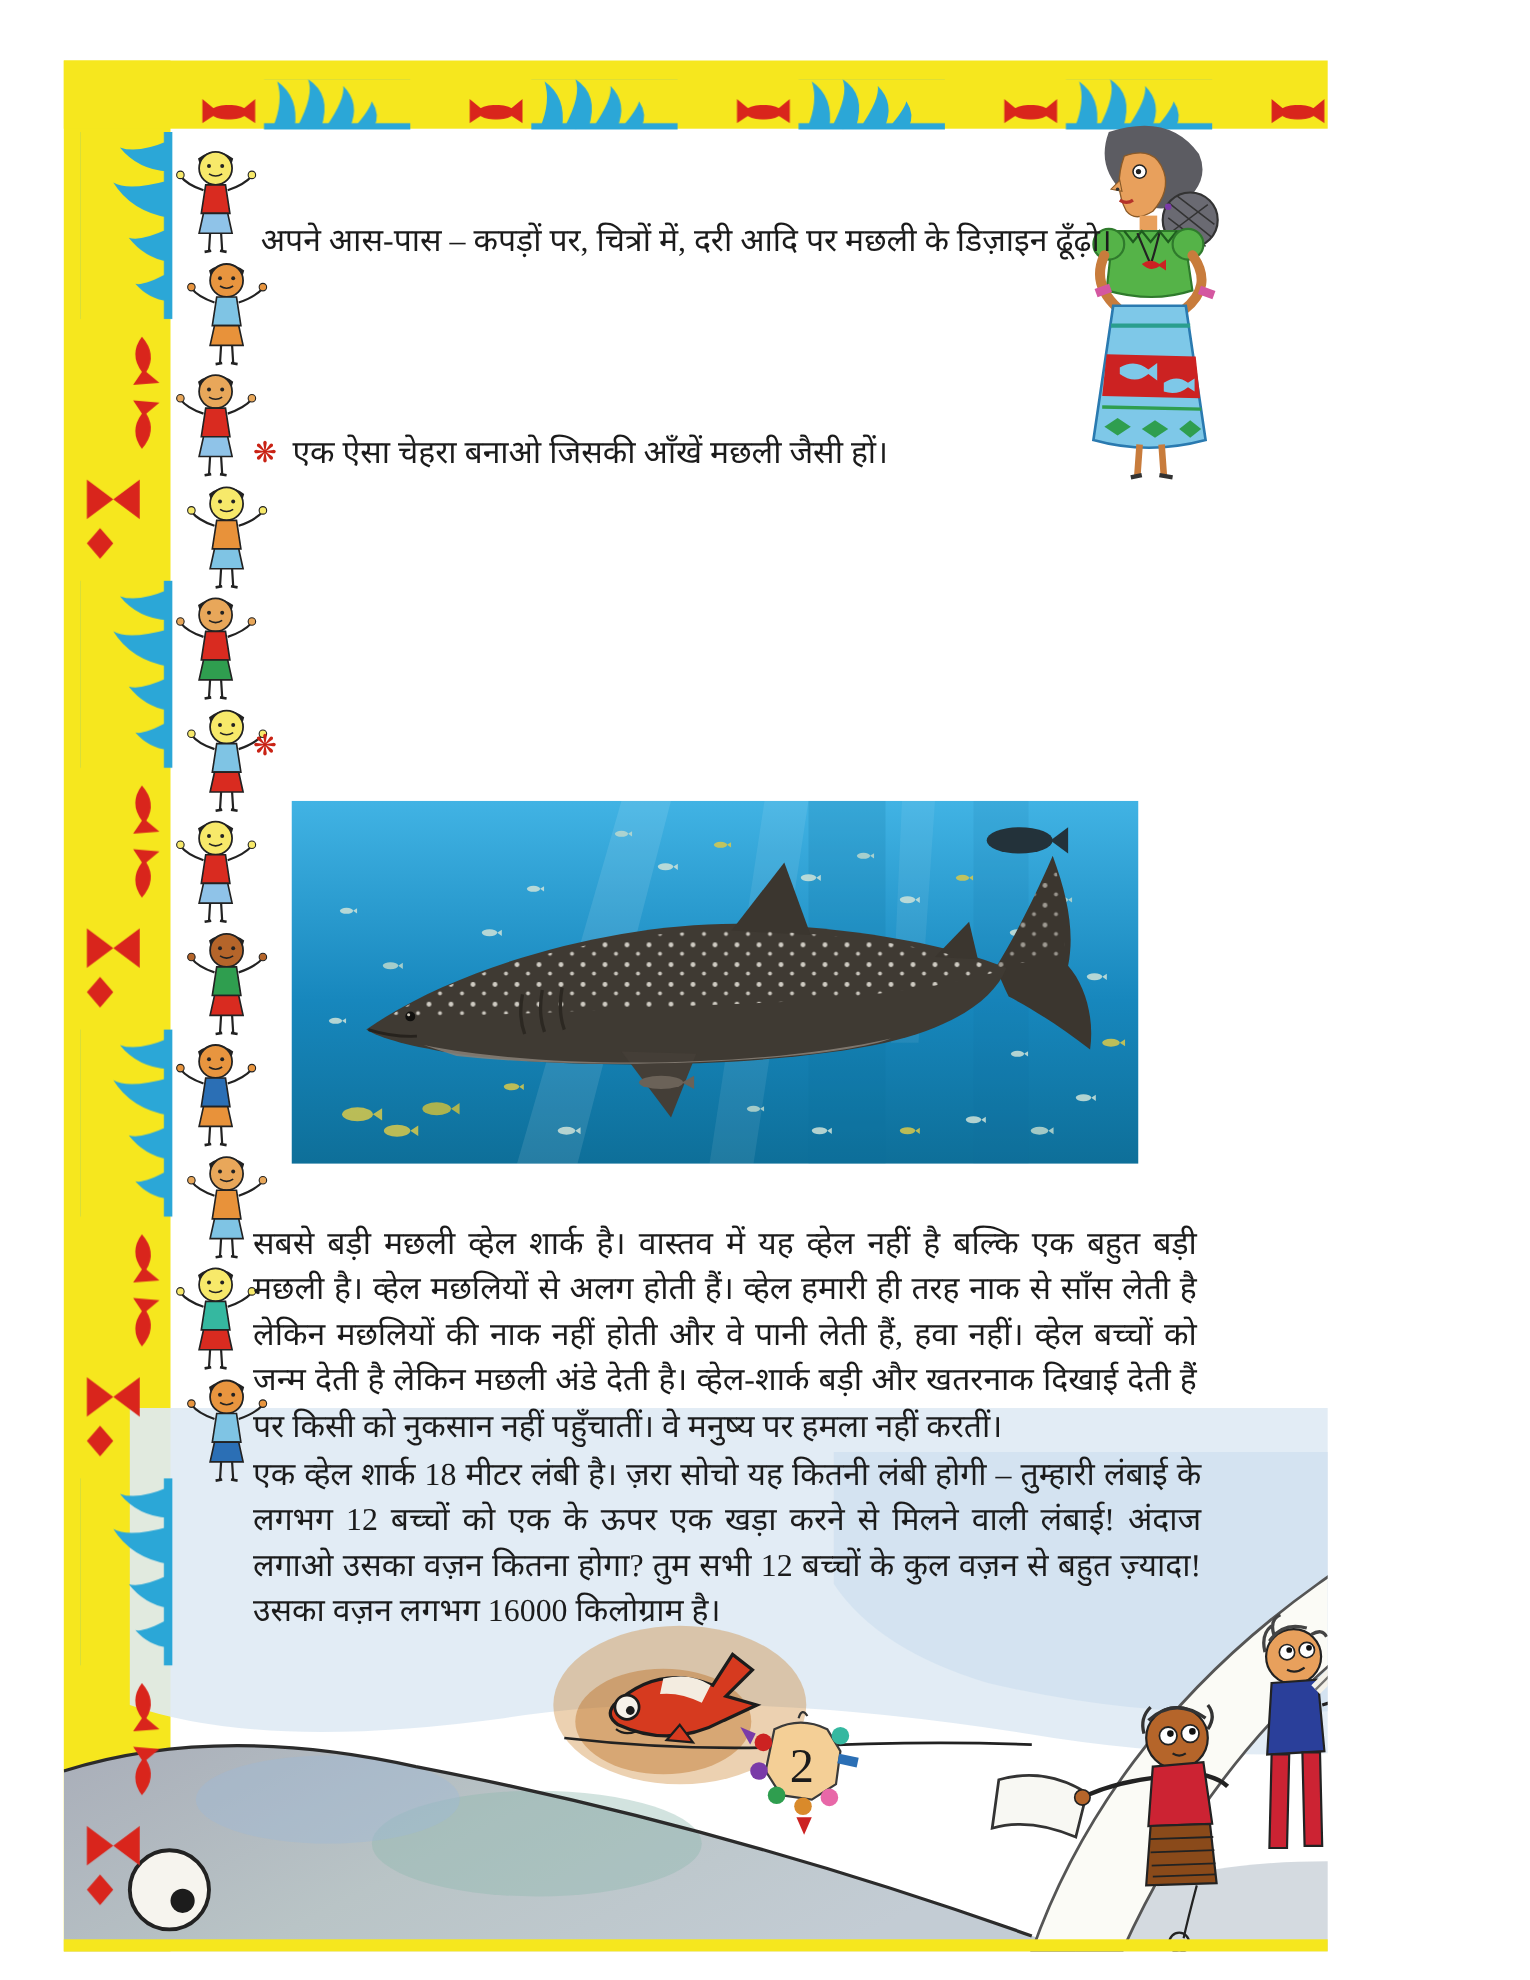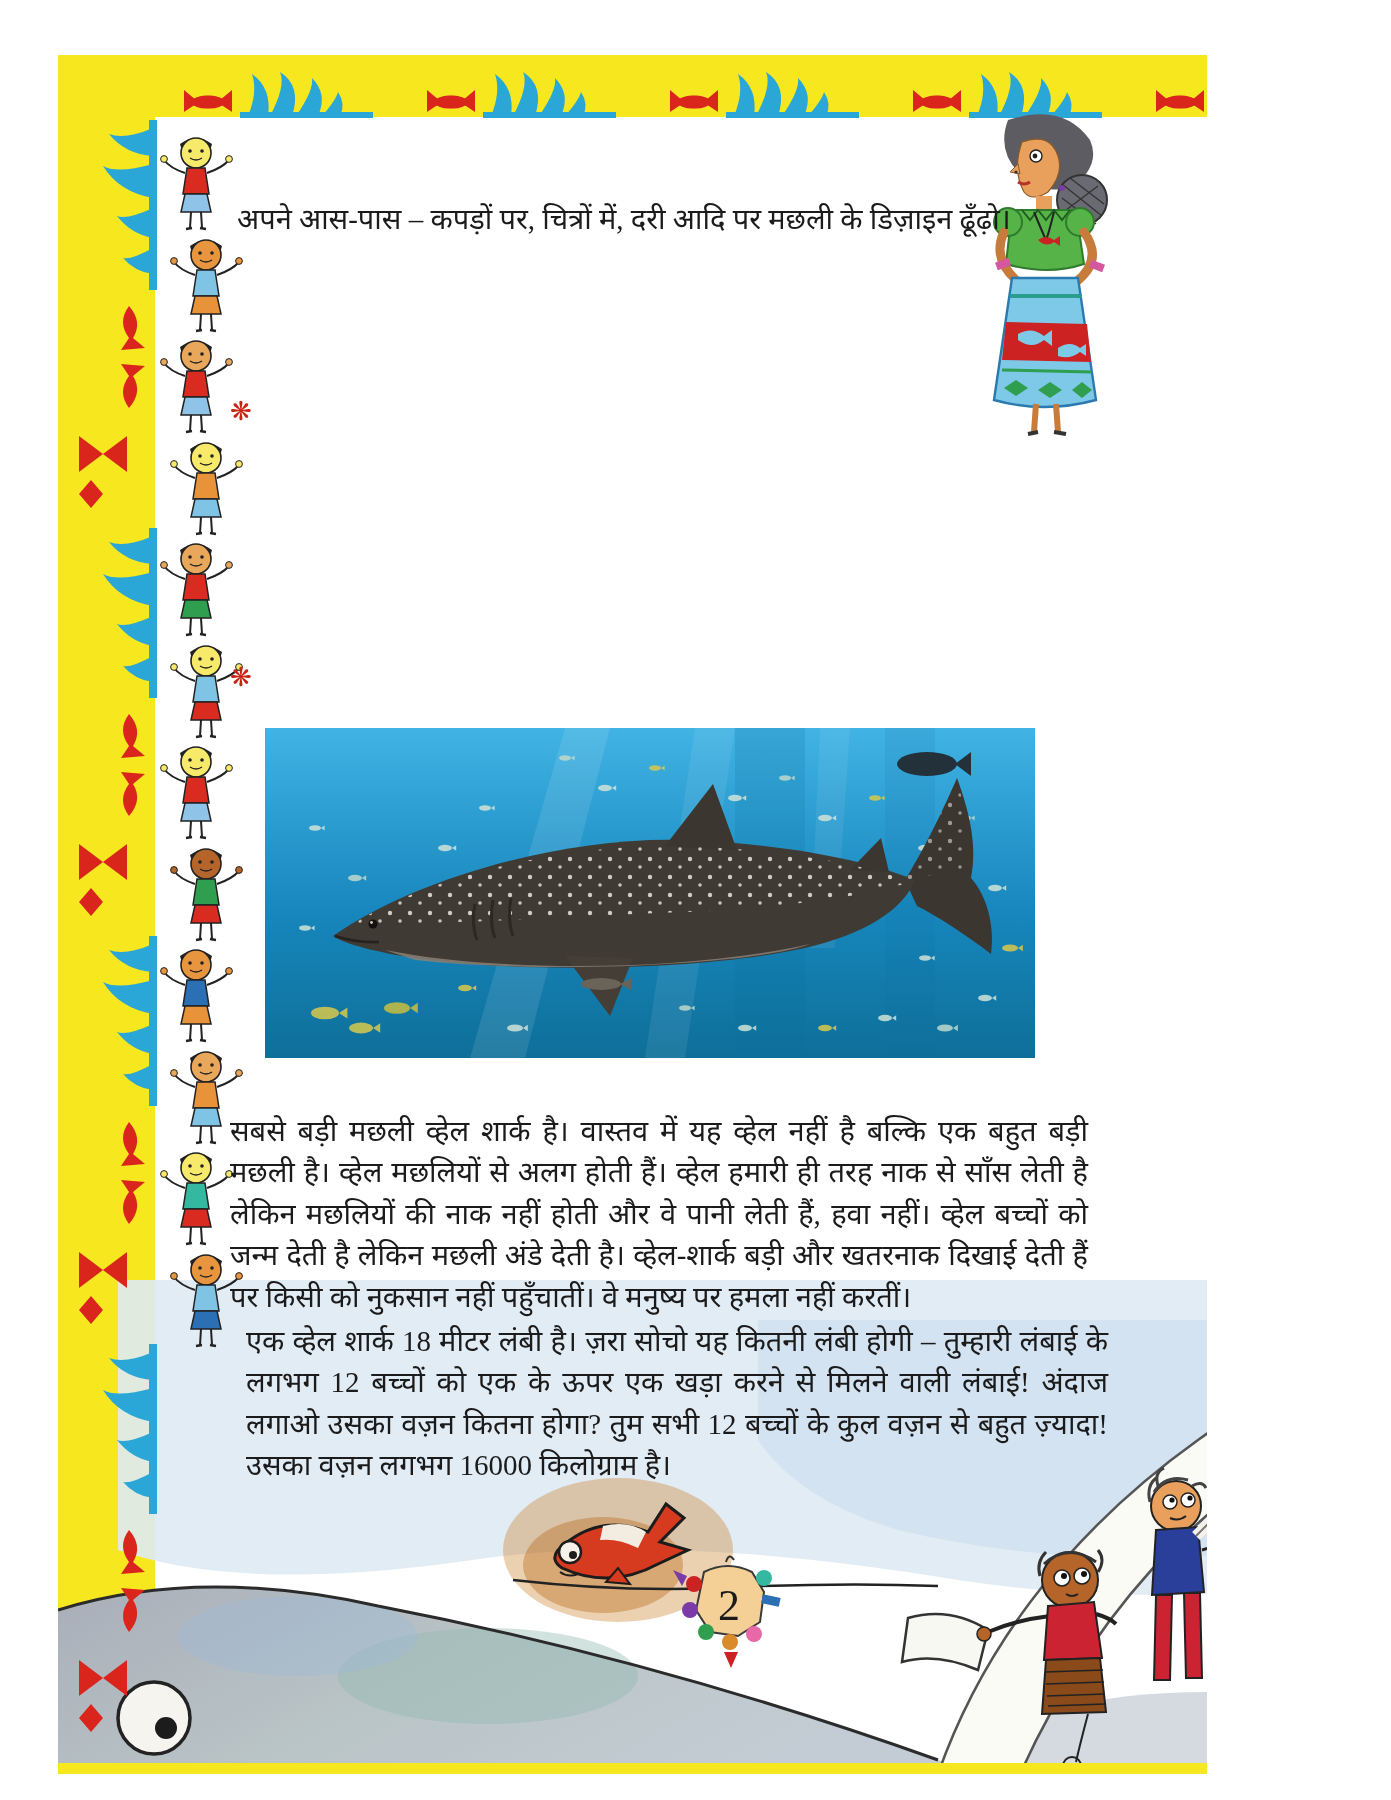--- a/index.html
+++ b/index.html
@@ -16,21 +16,21 @@
   .para{position:absolute;font-size:29px;line-height:1.43;text-align:justify;z-index:3;}
   .task{position:absolute;font-size:29px;line-height:1.4;display:flex;gap:14px;z-index:3;}
   .star{color:#c92315;font-size:26px;line-height:1.5;flex:0 0 auto;}
   .bold{font-weight:normal;}
   #para1{left:237px;top:170px;width:800px;}
   #para2{left:237px;top:266px;width:772px;}
   #task1{left:230px;top:392px;width:820px;}
   #para3{left:230px;top:446px;width:812px;}
   #task2{left:230px;top:658px;width:860px;}
   #para4{left:230px;top:1082px;width:858px;}
-  #para5{left:230px;top:1292px;width:862px;margin-left:16px;}
+  #para5{left:230px;top:1292px;width:862px;}
   
   #top-border-pattern{left:130px;top:72px;z-index:2;}
   #left-border-pattern{left:73px;top:120px;z-index:2;}
   #corner-decor{left:1255px;top:56px;z-index:2;}
   #kids-column{left:156px;top:130px;width:96px;height:1330px;z-index:2;}
   .kid{position:absolute;width:84px;height:104px;}
   #woman{left:978px;top:112px;z-index:2;}
   #shark-photo{left:265px;top:728px;z-index:2;}
   #bottom-scene{left:58px;top:1280px;z-index:1;}
 </style>
@@ -311,20 +311,21 @@
       <path d="M72 270 L84 278 L72 286 L60 278 Z"></path>
       <path d="M104 270 L114 278 L104 286 L94 278 Z"></path>
     </g>
     <path d="M58 292 L56 320 M78 292 L80 320" stroke="#c87c3c" stroke-width="6"></path>
     <path d="M50 322 L60 320 M76 320 L88 322" stroke="#333" stroke-width="4"></path>
   </svg>
 
   <p class="para" id="para1">अपने आस-पास – कपड़ों पर, चित्रों में, दरी आदि पर मछली के डिज़ाइन ढूँढ़ो।</p>
   <div class="task" id="task1">
     <span class="star">❋</span>
+    <span>एक ऐसा चेहरा बनाओ जिसकी आँखें मछली जैसी हों।</span>
   </div>
   <div class="task" id="task2">
     <span class="star">❋</span>
   </div>
   <p class="para" id="para4"><span>सबसे बड़ी मछली </span><span class="bold">व्हेल शार्क</span><span> है।  वास्तव में यह व्हेल नहीं है बल्कि एक बहुत बड़ी मछली है। व्हेल मछलियों से अलग होती हैं। व्हेल हमारी ही तरह नाक से साँस लेती है लेकिन मछलियों की नाक नहीं होती और वे पानी लेती हैं, हवा नहीं। व्हेल बच्चों को जन्म देती है लेकिन मछली अंडे देती है। व्हेल-शार्क बड़ी और खतरनाक दिखाई देती हैं पर किसी को नुकसान नहीं पहुँचातीं। वे मनुष्य पर हमला नहीं करतीं।</span></p>
   <p class="para" id="para5">एक व्हेल शार्क 18 मीटर लंबी है। ज़रा सोचो यह कितनी लंबी होगी – तुम्हारी लंबाई के लगभग 12 बच्चों को एक के ऊपर एक खड़ा करने से मिलने वाली लंबाई! अंदाज लगाओ उसका वज़न कितना होगा? तुम सभी 12 बच्चों के कुल वज़न से बहुत ज़्यादा! उसका वज़न लगभग 16000 किलोग्राम है।</p>
 
   <svg class="abs" id="shark-photo" width="770" height="330" viewBox="0 0 770 330">
     <defs>
       <linearGradient id="water" x1="0" y1="0" x2="0" y2="1">

